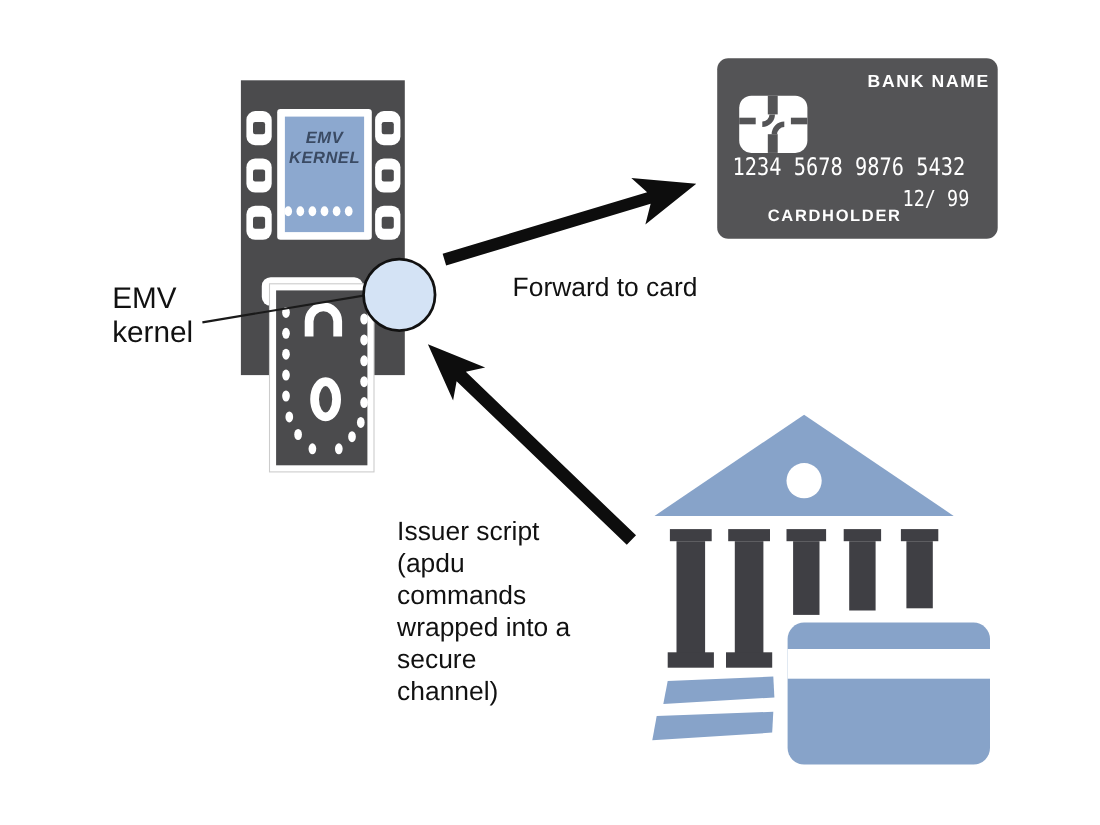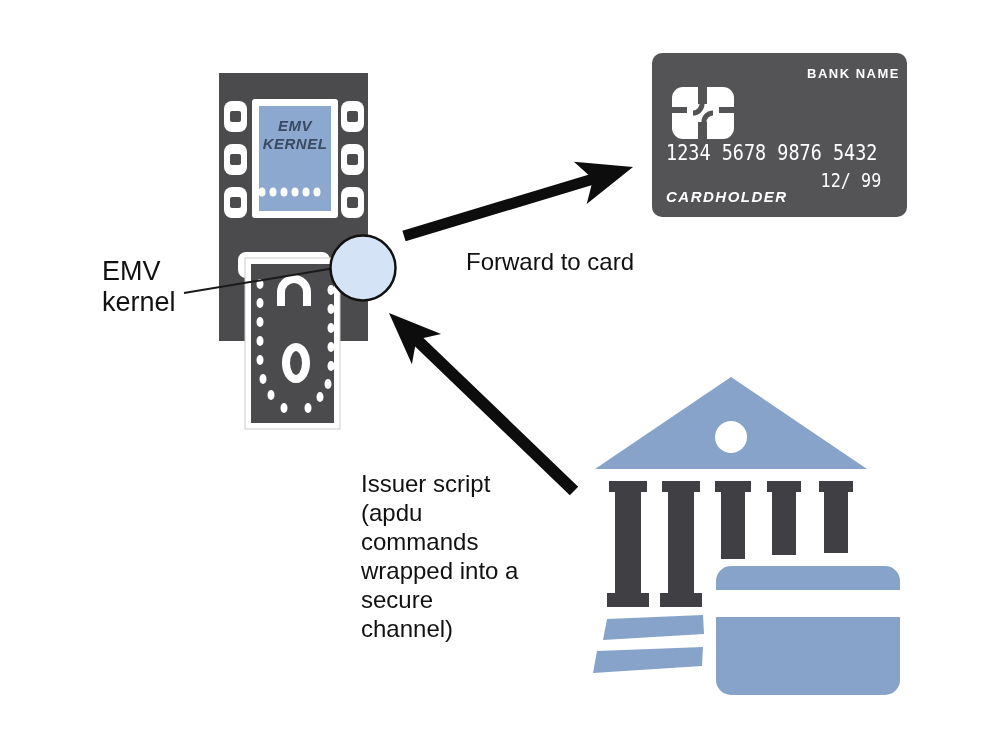--- a/index.html
+++ b/index.html
@@ -13,30 +13,30 @@
   }
   .lbl-emv-kernel { left:102px; top:256px; font-size:27px; line-height:31px; }
   .lbl-forward    { left:466px; top:248px; font-size:24px;text-align:center; }
   .lbl-issuer     { left:361px; top:469px; font-size:24px; line-height:29px; }
   .scr-text {
     position:absolute; left:256px; top:117px; width:78px; text-align:center;
     font-size:15px; font-weight:bold; font-style:italic; color:#3a4a63;
     letter-spacing:.5px; line-height:18px; white-space:pre-line;
   }
   .card-text { position:absolute; color:#ffffff; }
-  .card-bank-name { right:100px; top:66px; font-size:13px; letter-spacing:1.5px; font-weight:600; }
+  .card-bank-name { right:100px; top:66px; font-size:16px; letter-spacing:1.5px; font-weight:600; }
   .card-number {
     left:666px; top:140px; font-size:22px; font-family:"DejaVu Sans Mono", monospace;
     transform:scaleX(0.84); transform-origin:left center; white-space:nowrap;
   }
   .card-expiry {
     right:119px; top:168px; font-size:20px; font-family:"DejaVu Sans Mono", monospace;
     transform:scaleX(0.84); transform-origin:right center; white-space:nowrap;
   }
-  .card-holder { left:666px; top:188px; font-size:15px; letter-spacing:1.5px; font-weight:600;font-style:italic; }
+  .card-holder { left:698px; top:188px; font-size:15px; letter-spacing:1.5px; font-weight:600; }
 </style>
 </head>
 <body>
 
 <div class="stage">
 
   <svg width="1000" height="750" viewBox="0 0 1000 750">
 
     <g>
       <rect x="219" y="73" width="149" height="268" fill="#4b4b4d"></rect>

